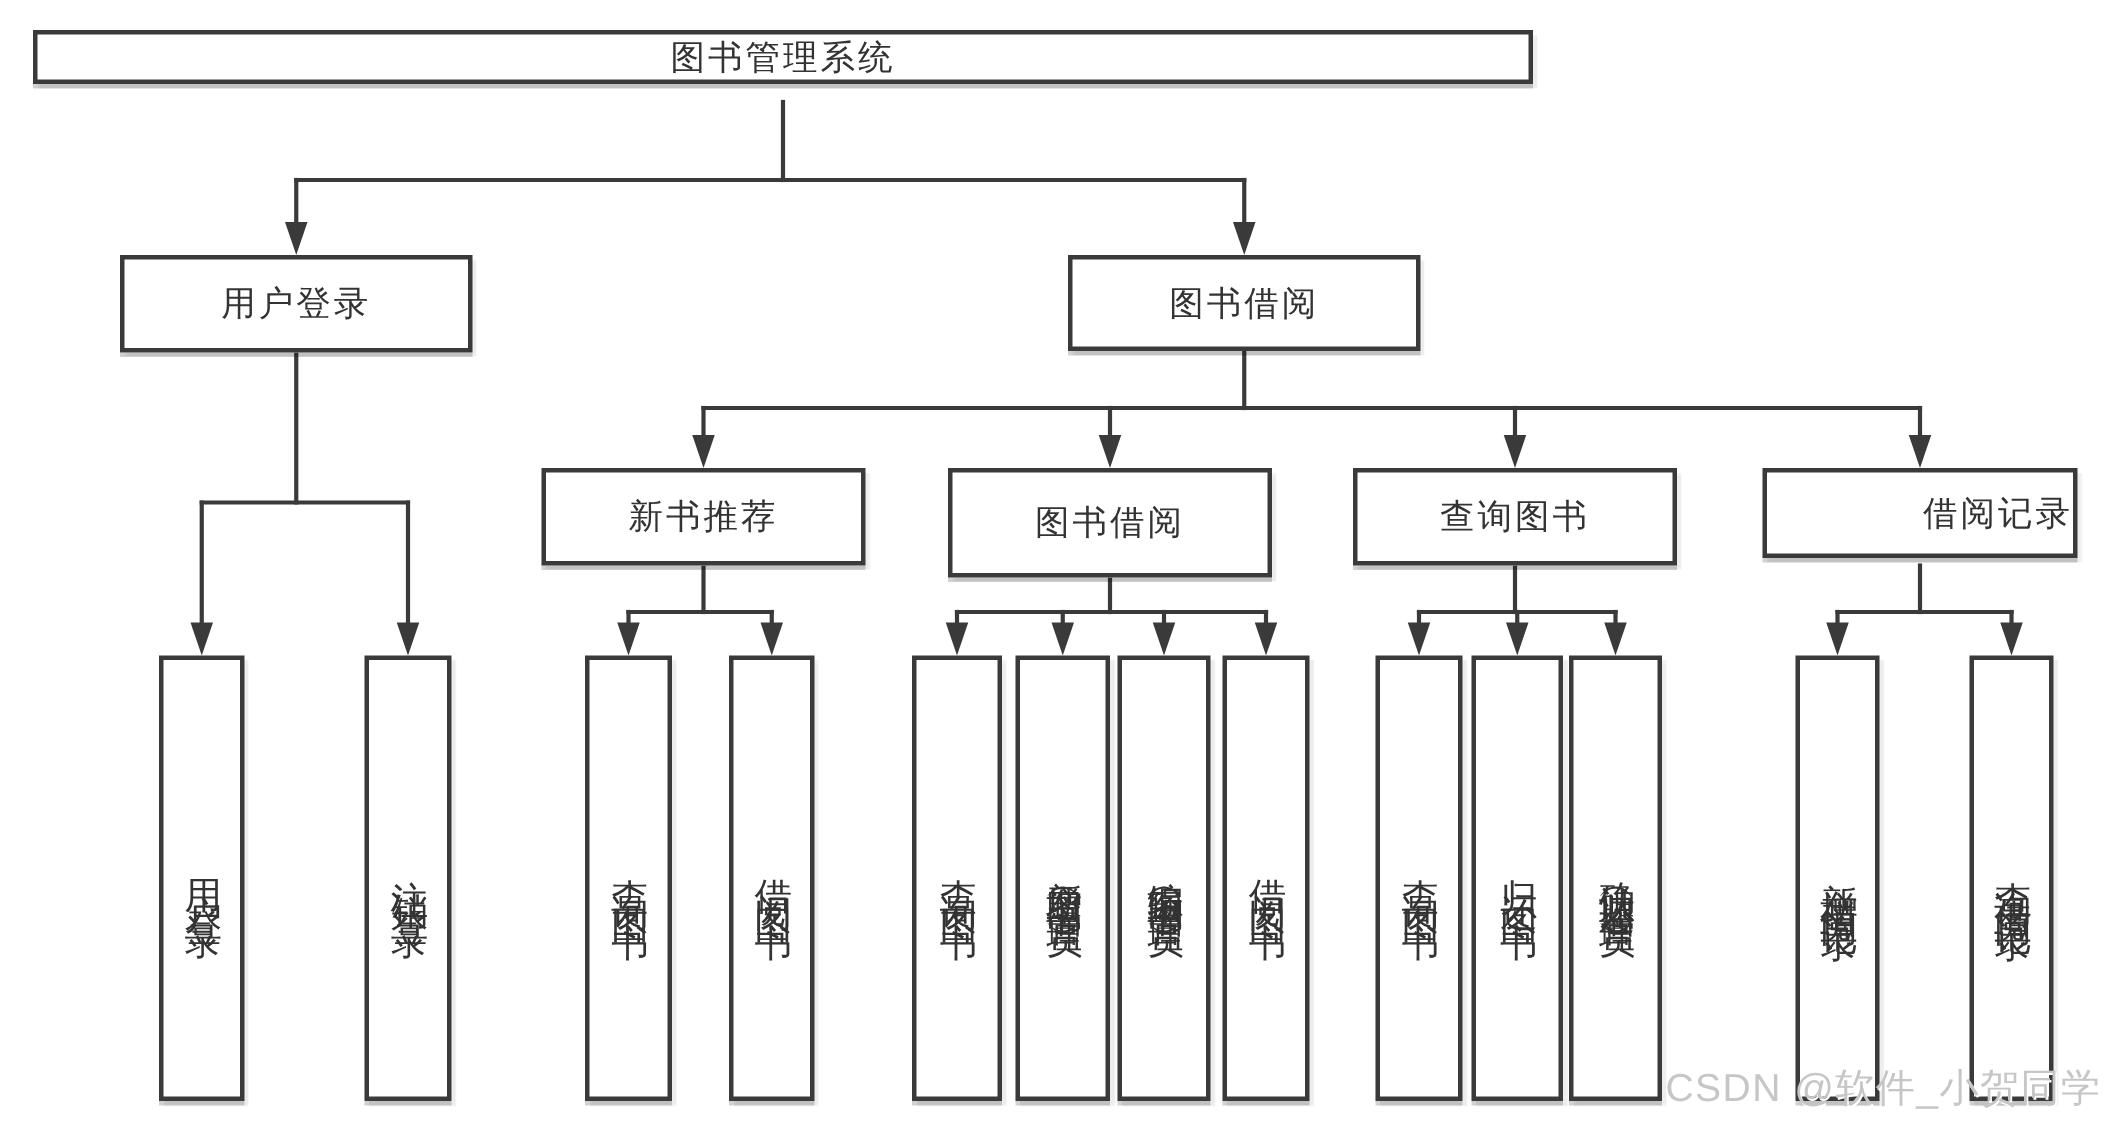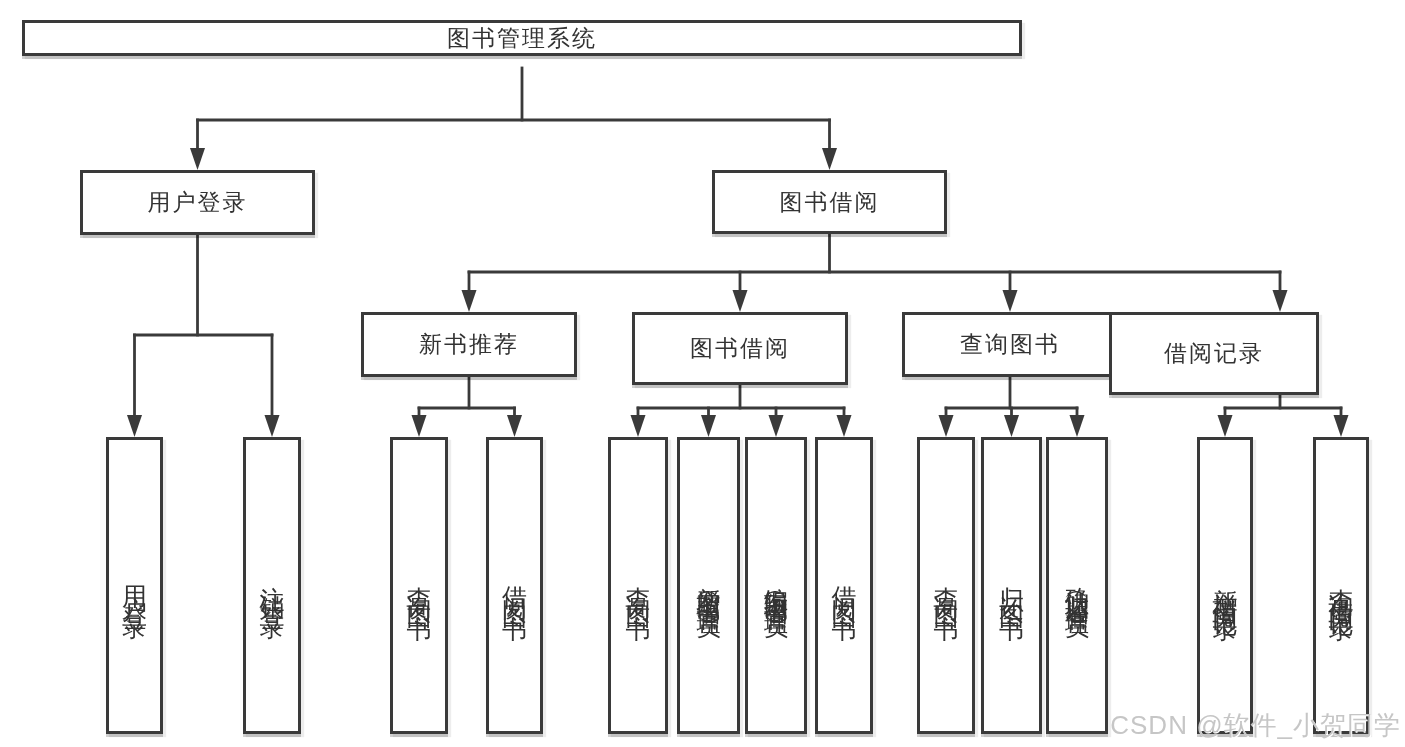--- a/index.html
+++ b/index.html
@@ -126,21 +126,21 @@
     </div>
     <div class="node" style="left: 361px; top: 312px; width: 216px; height: 65px;">
       <span class="lbl sp4">新书推荐</span>
     </div>
     <div class="node" style="left: 632px; top: 312px; width: 216px; height: 73px;">
       <span class="lbl sp4">图书借阅</span>
     </div>
     <div class="node" style="left: 902px; top: 312px; width: 216px; height: 65px;">
       <span class="lbl sp4">查询图书</span>
     </div>
-    <div class="node" style="left: 1109px; top: 312px; width: 210px; height: 83px;">
+    <div class="node" style="left: 1175px; top: 312px; width: 210px; height: 60px; justify-content: flex-end;">
       <span class="lbl sp4">借阅记录</span>
     </div>
     <div class="node v" style="left: 106px; top: 437px; width: 57px; height: 297px;">
       <span class="lbl sp4">用户登录</span>
     </div>
     <div class="node v" style="left: 243px; top: 437px; width: 58px; height: 297px;">
       <span class="lbl sp4">注销登录</span>
     </div>
     <div class="node v" style="left: 390px; top: 437px; width: 58px; height: 297px;">
       <span class="lbl sp4">查询图书</span>

